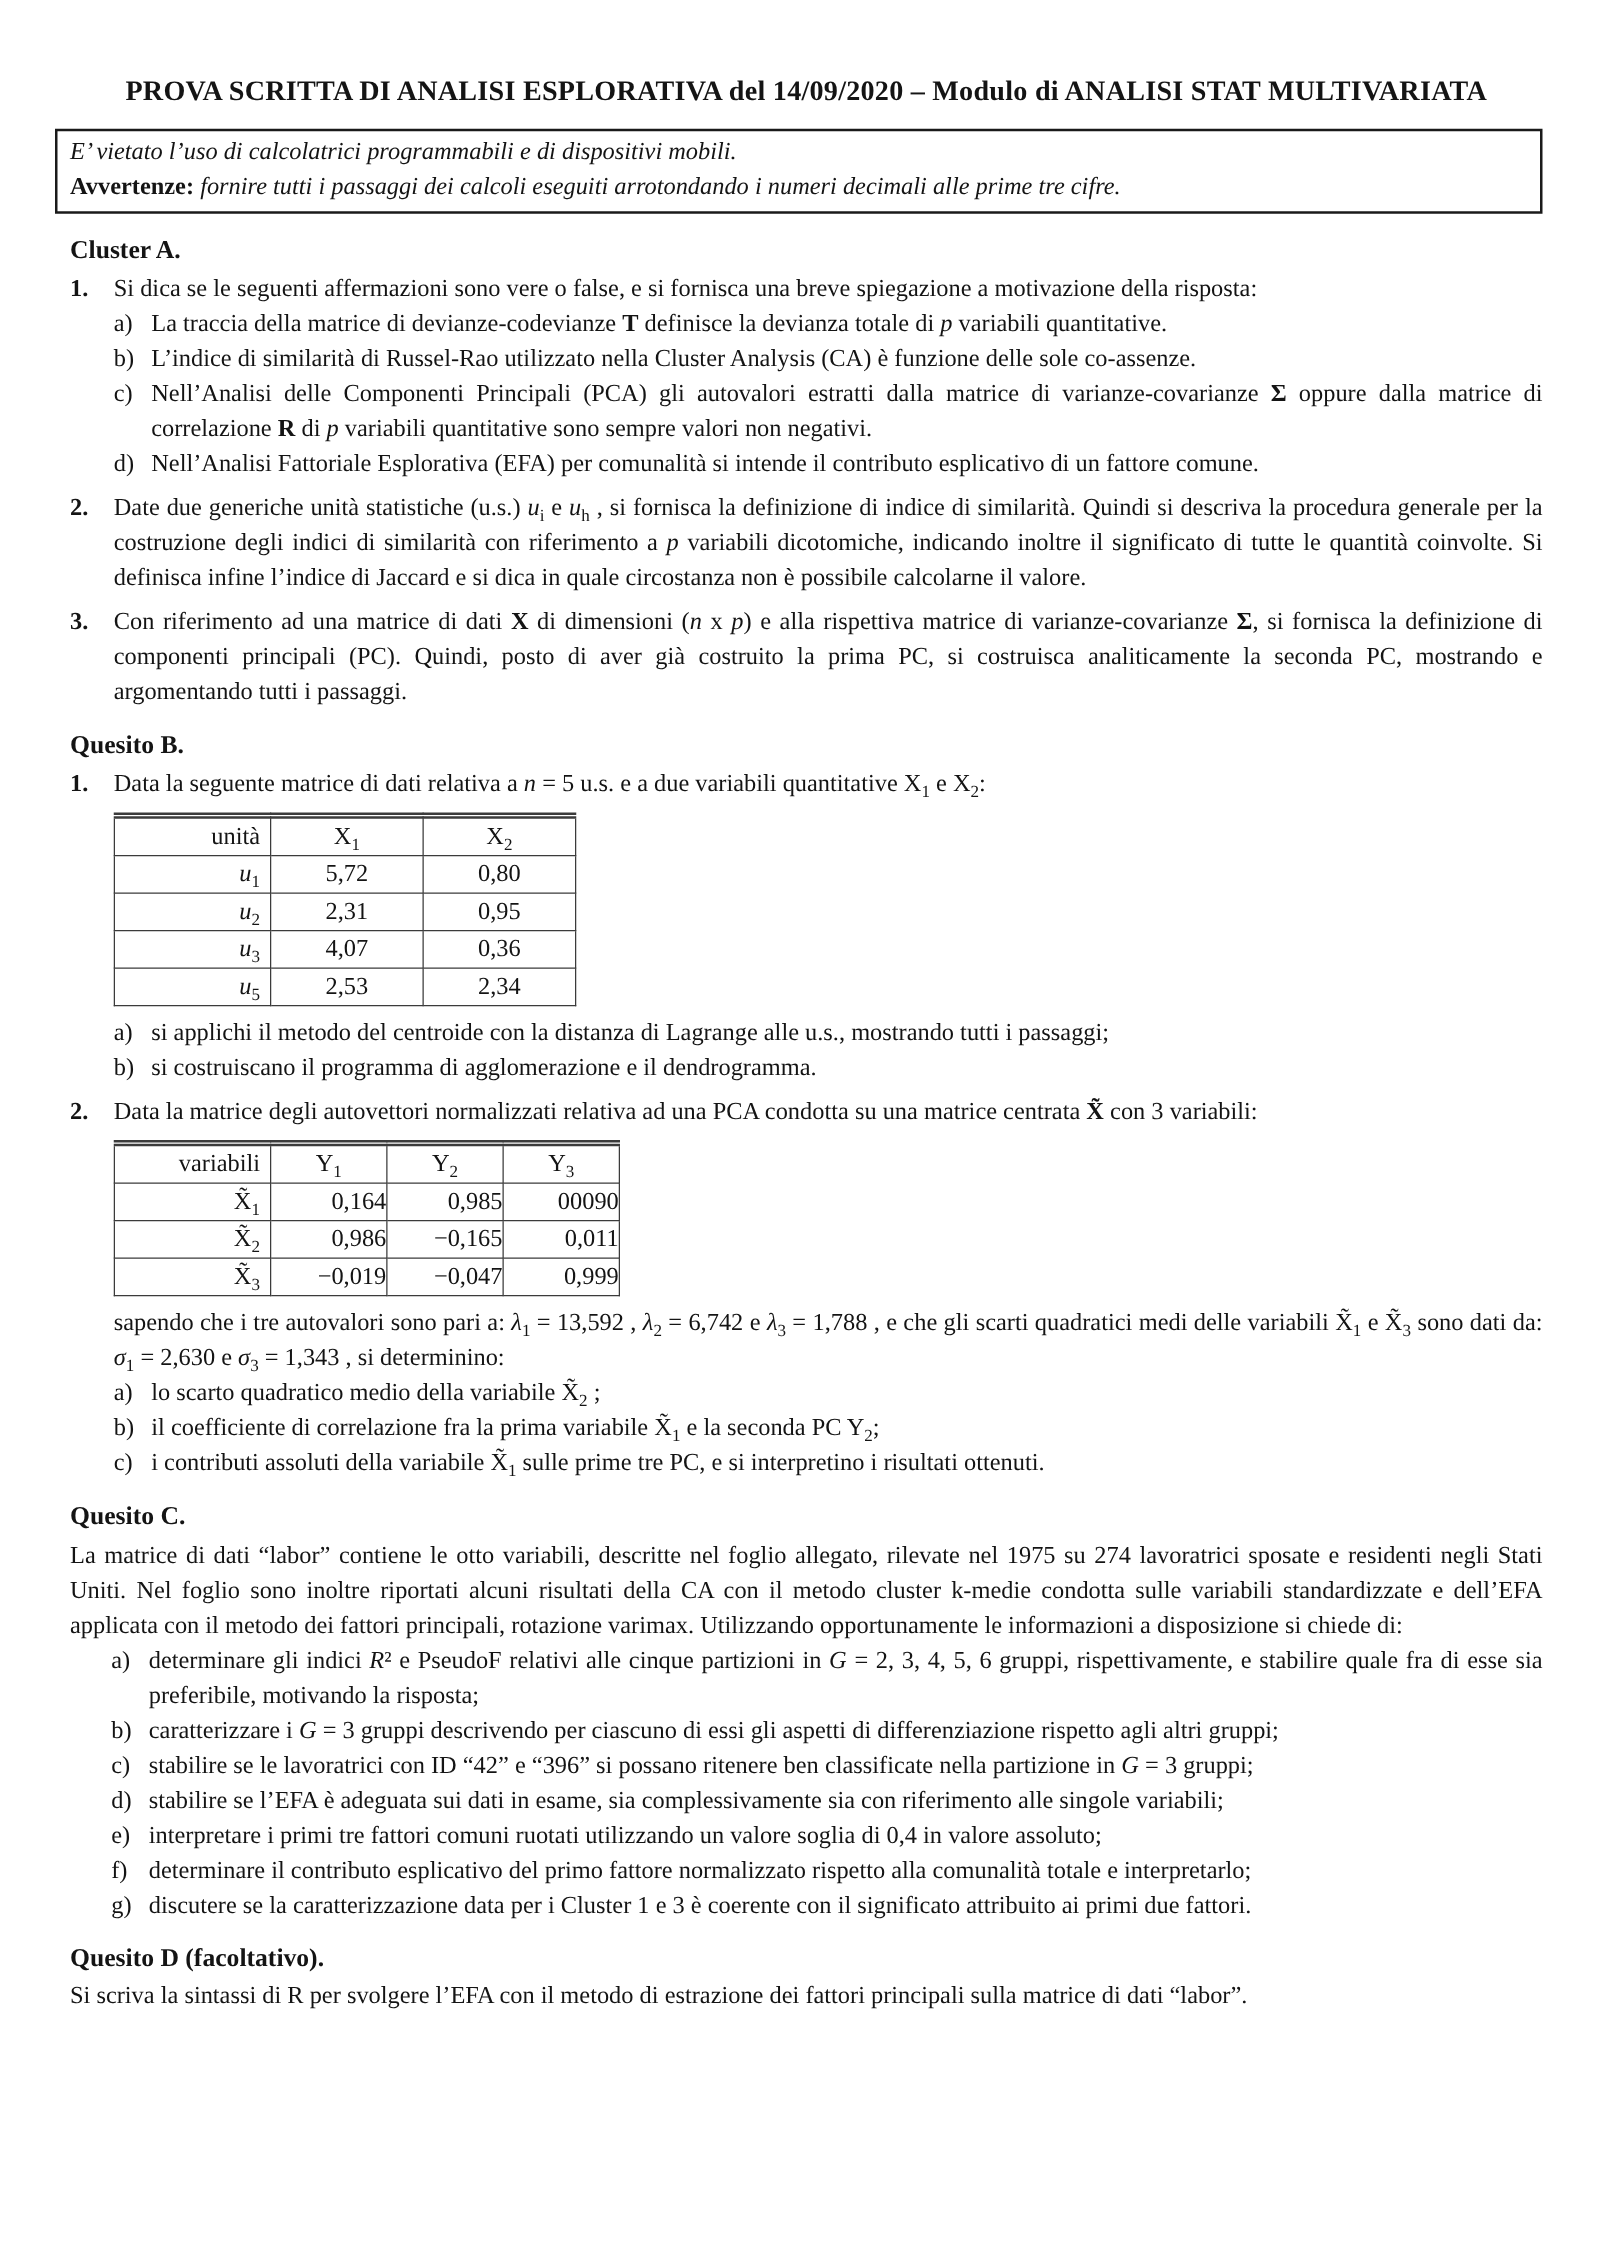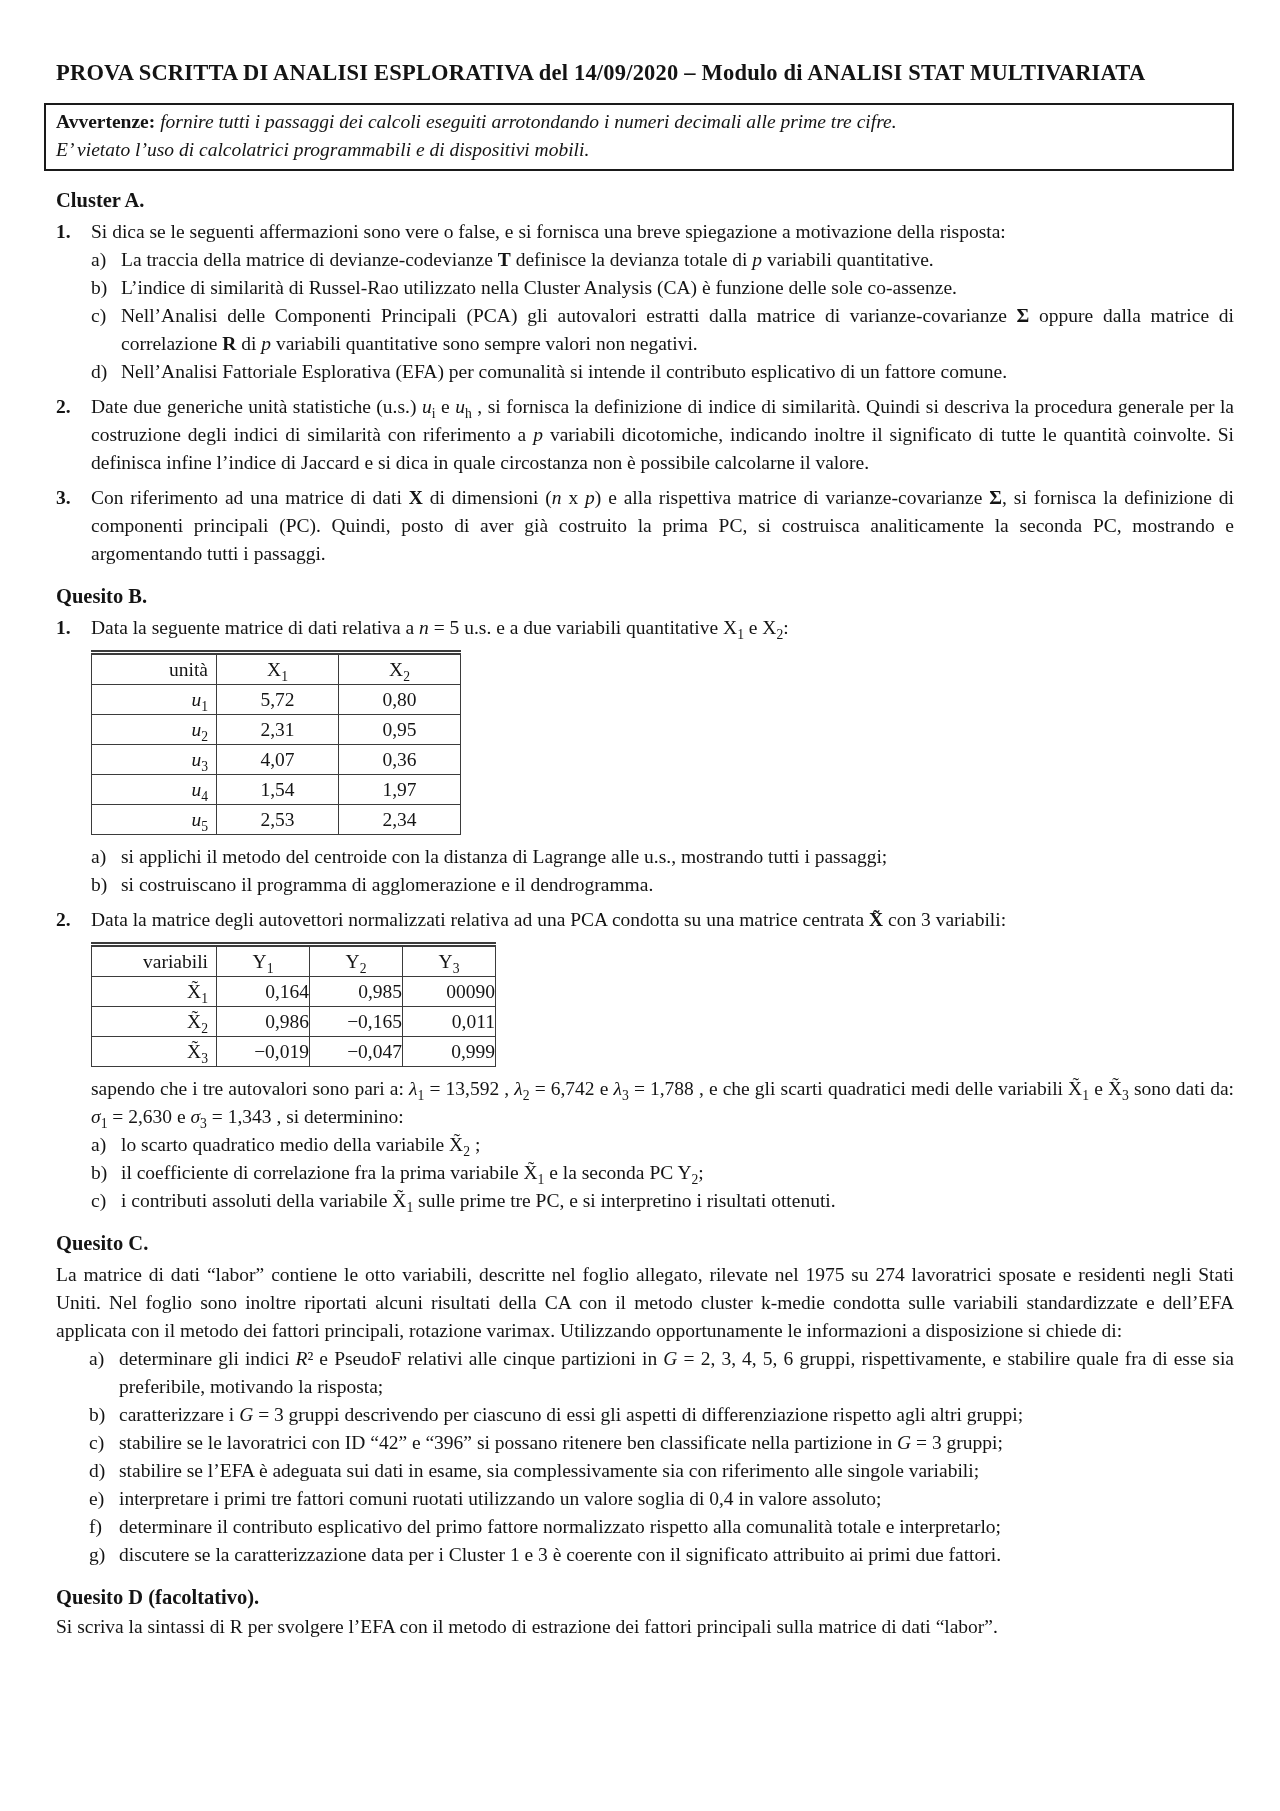--- a/index.html
+++ b/index.html
@@ -16,20 +16,21 @@
     box-sizing: border-box;
     overflow: hidden;
   }
   .title {
     font-size: 22.5px;
     font-weight: bold;
     line-height: 29px;
     margin: 0 0 16px 0;
     letter-spacing: 0.2px;
     white-space: nowrap;
+    text-align: center;
   }
   .notice {
     border: 2px solid #1a1a1a;
     margin: 0 0 15px -12px;
     padding: 3px 10px 5px 10px;
   }
   .notice .nline { margin: 0; }
   .notice i { font-style: italic; }
   .h2 {
     font-size: 20.5px;
@@ -70,22 +71,22 @@
   .t2 .cr { width: 76px; text-align: right; padding-right: 0; }
 </style>
 </head>
 <body>
 
 <div class="page">
 
   <h1 class="title">PROVA SCRITTA DI ANALISI ESPLORATIVA del 14/09/2020 – Modulo di ANALISI STAT MULTIVARIATA</h1>
 
   <div class="notice">
+    <p class="nline"><i>E’ vietato l’uso di calcolatrici programmabili e di dispositivi mobili.</i></p>
     <p class="nline"><b>Avvertenze:</b> <i>fornire tutti i passaggi dei calcoli eseguiti arrotondando i numeri decimali alle prime tre cifre.</i></p>
-    <p class="nline"><i>E’ vietato l’uso di calcolatrici programmabili e di dispositivi mobili.</i></p>
   </div>
 
   <section>
     <h2 class="h2">Cluster A.</h2>
 
     <div class="item">
       <span class="inum">1.</span>
       <div class="ibody">
         <p>Si dica se le seguenti affermazioni sono vere o false, e si fornisca una breve spiegazione a motivazione della risposta:</p>
         <div class="sub">
@@ -146,25 +147,20 @@
             </tr>
             <tr>
               <td class="cl"><i>u</i><sub>2</sub></td>
               <td class="cn">2,31</td>
               <td class="cn">0,95</td>
             </tr>
             <tr>
               <td class="cl"><i>u</i><sub>3</sub></td>
               <td class="cn">4,07</td>
               <td class="cn">0,36</td>
-            </tr>
-            <tr>
-              <td class="cl"><i>u</i><sub>4</sub></td>
-              <td class="cn">1,54</td>
-              <td class="cn">1,97</td>
             </tr>
             <tr>
               <td class="cl"><i>u</i><sub>5</sub></td>
               <td class="cn">2,53</td>
               <td class="cn">2,34</td>
             </tr>
           </tbody>
         </table>
 
         <div class="sub">

